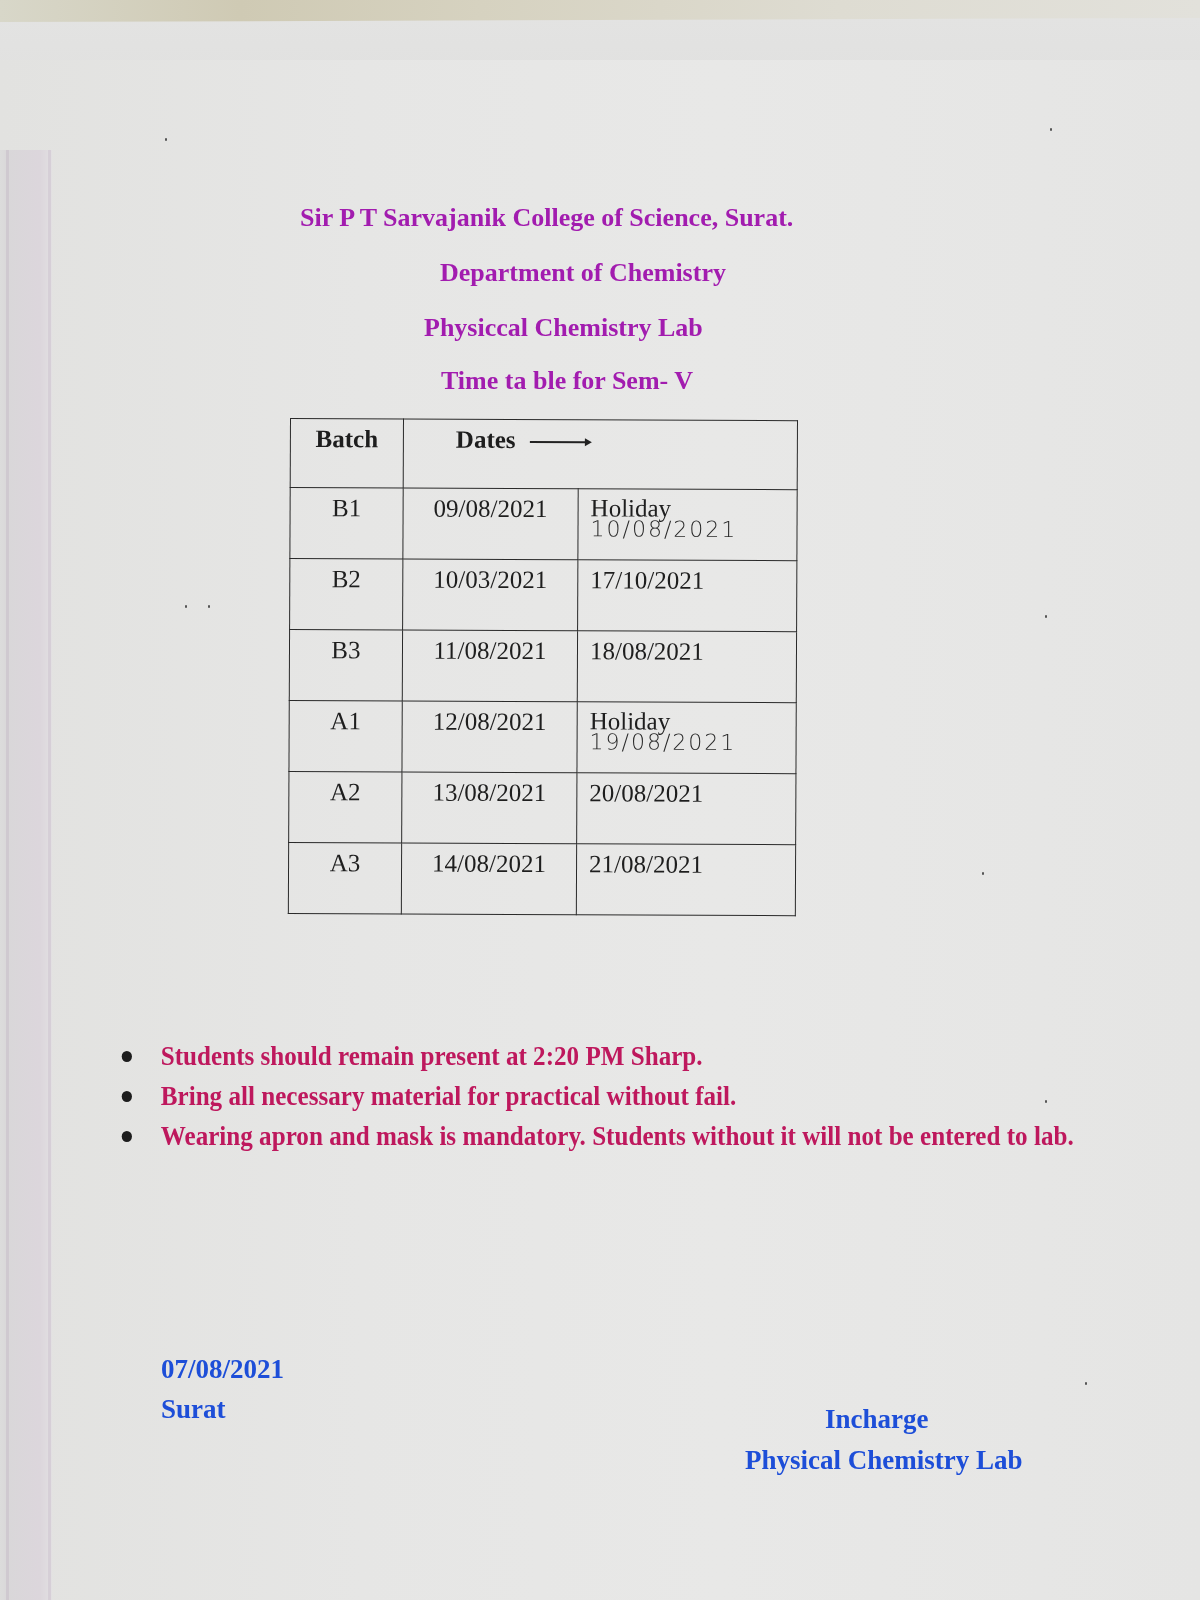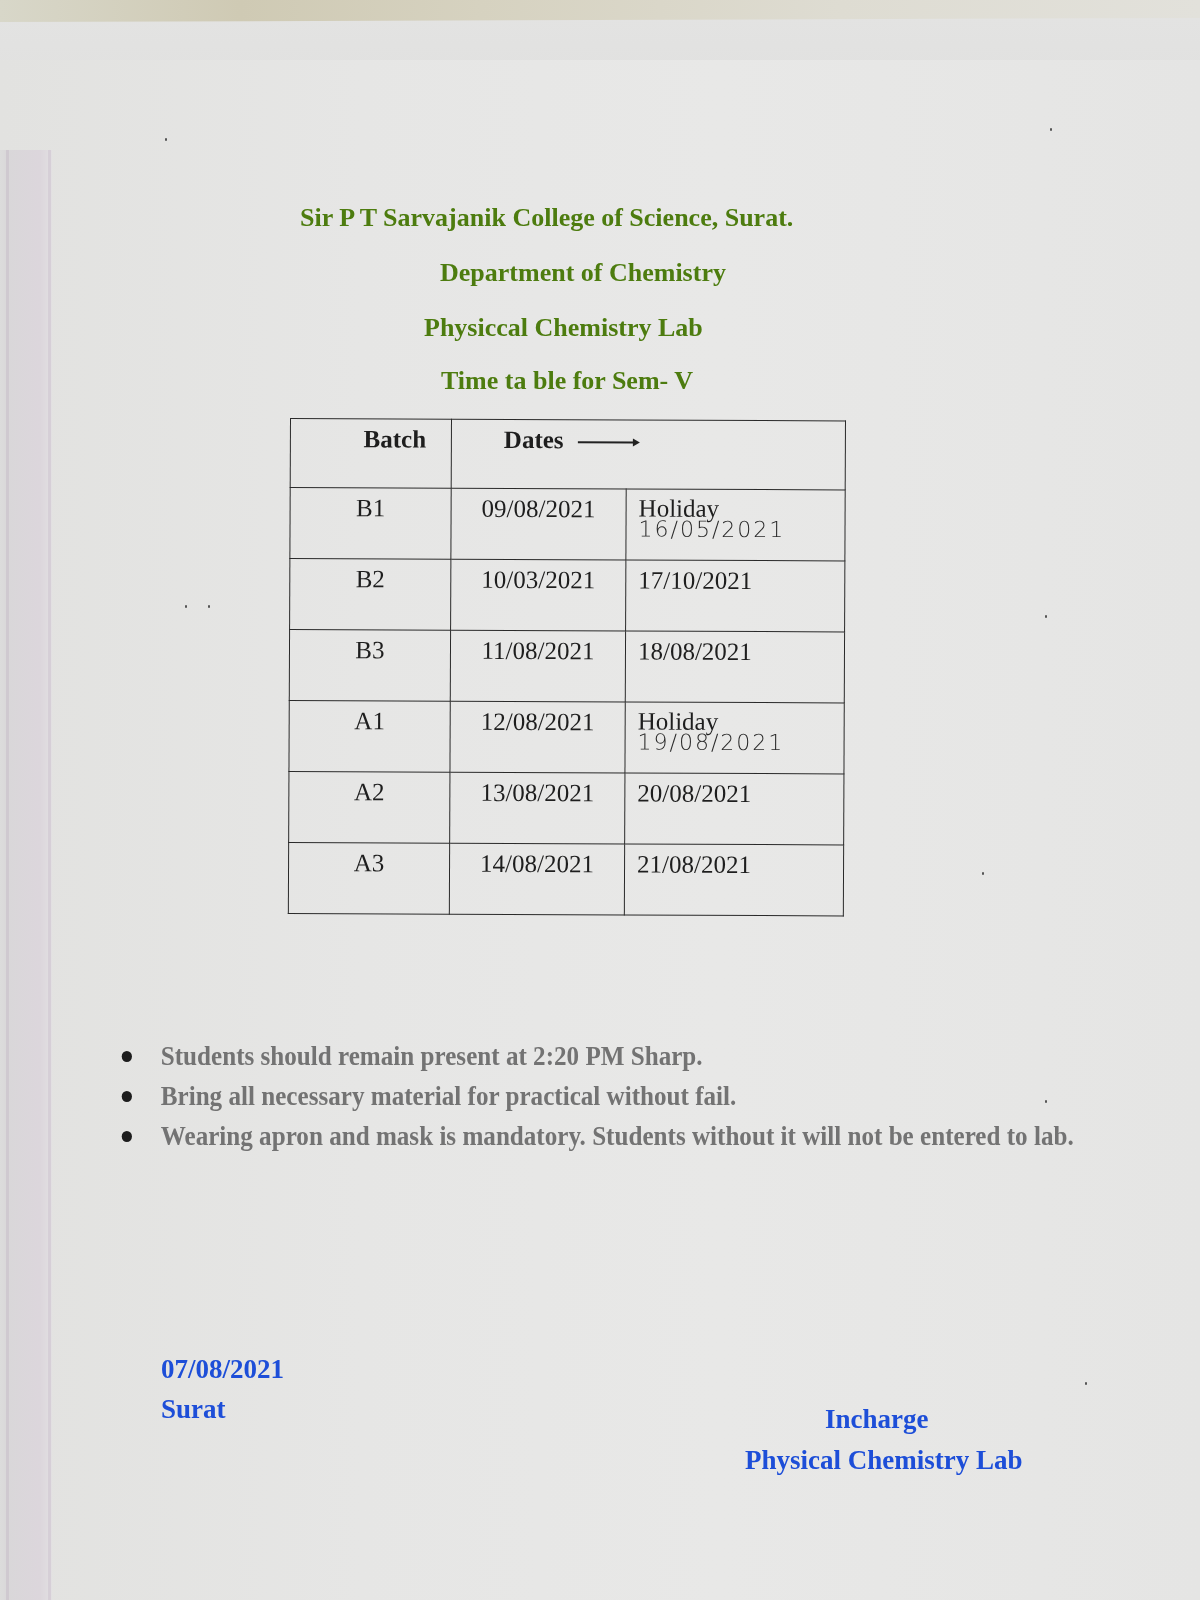--- a/index.html
+++ b/index.html
@@ -49,21 +49,21 @@
       position: absolute;
       width: 2px; height: 3px;
       background: #555;
       border-radius: 1px;
     }
 
     .heading {
       position: absolute;
       left: 0; width: 1200px;
       font-weight: bold;
-      color: #4d7c0f;
+      color: #a21caf;
       font-size: 26px;
       white-space: nowrap;
     }
 
     table.timetable {
       position: absolute;
       left: 290px; top: 418px;
       border-collapse: collapse;
       font-size: 25px;
       color: #1e1e1e;
@@ -72,21 +72,20 @@
     }
     table.timetable td, table.timetable th {
       border: 1.6px solid #2a2a2a;
       vertical-align: top;
       padding: 6px 0 0 0;
       font-weight: normal;
     }
     table.timetable th {
       font-weight: bold;
       height: 62px;
-      padding-left: 48px;
     }
     .col-batch { width: 112px; text-align: center; }
     .col-d1 { width: 174px; text-align: center; }
     .col-d2 { width: 206px; text-align: left; padding-left: 12px !important; }
     table.timetable td { height: 64px; }
     .dates-head {
       text-align: left;
       padding-left: 52px !important;
     }
     .arrow {
@@ -121,21 +120,21 @@
       line-height: 26px;
     }
 
     .notes {
       position: absolute;
       left: 118px; top: 1036px;
       width: 980px;
       font-family: "Liberation Serif", serif;
       font-weight: bold;
       font-size: 27px;
-      color: #737373;
+      color: #be185d;
       margin: 0;
       padding: 0;
       list-style: none;
     }
     .notes li {
       position: relative;
       padding-left: 46px;
       line-height: 40px;
       transform: scaleX(0.93);
       transform-origin: left center;
@@ -189,21 +188,21 @@
         <span>Dates</span><span class="arrow"></span>
       </th>
     </tr>
   </thead>
   <tbody>
     <tr>
       <td class="col-batch">B1</td>
       <td class="col-d1">09/08/2021</td>
       <td class="col-d2">
         <span class="holiday-label">Holiday</span>
-        <span class="holiday-hand">16/05/2021</span>
+        <span class="holiday-hand">10/08/2021</span>
       </td>
     </tr>
     <tr>
       <td class="col-batch">B2</td>
       <td class="col-d1">10/03/2021</td>
       <td class="col-d2">17/10/2021</td>
     </tr>
     <tr>
       <td class="col-batch">B3</td>
       <td class="col-d1">11/08/2021</td>

